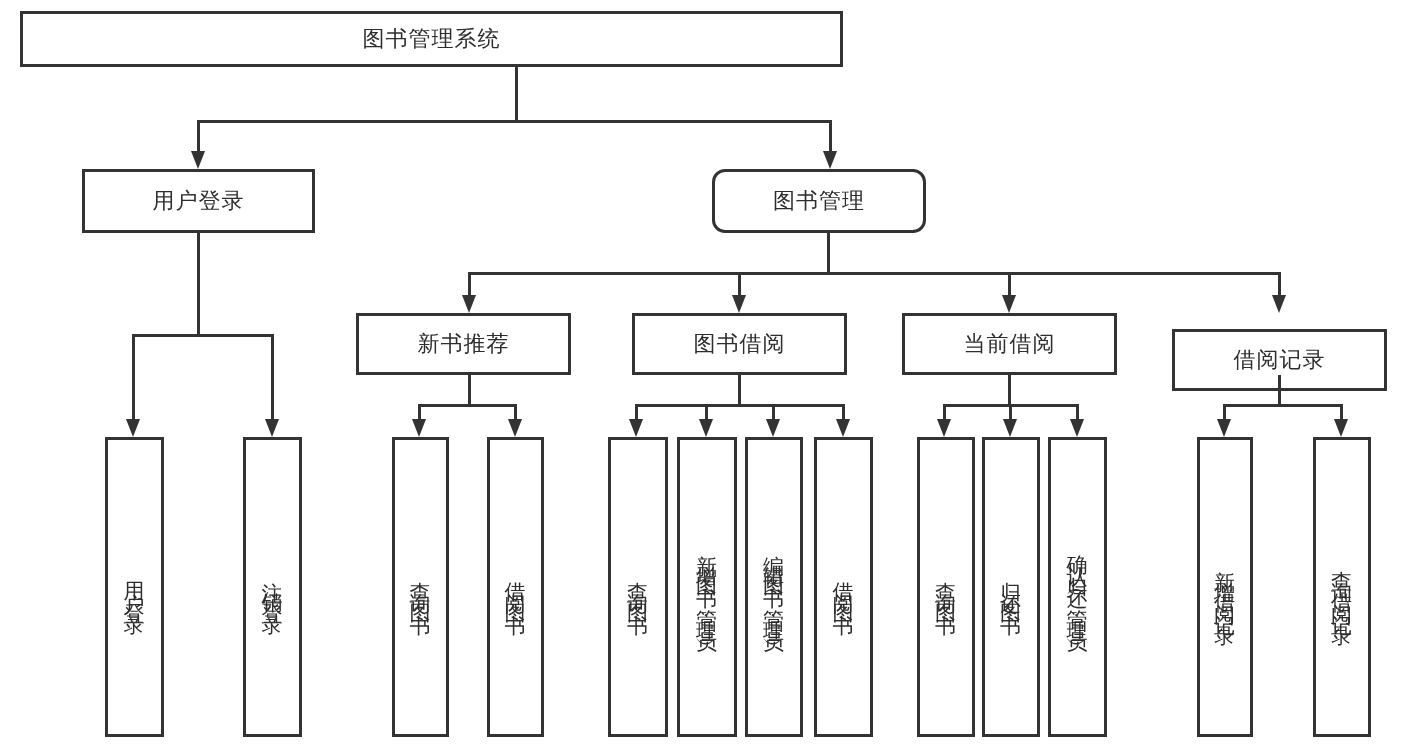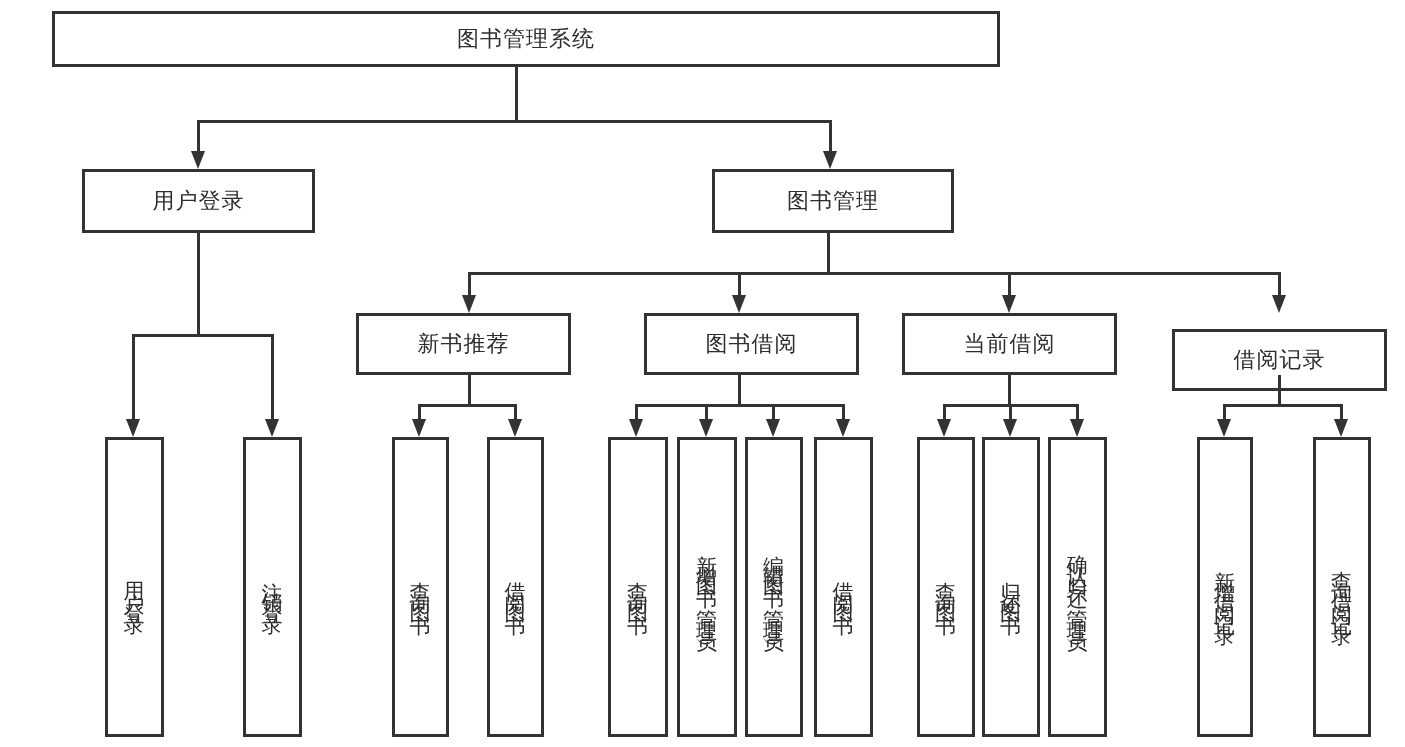--- a/index.html
+++ b/index.html
@@ -48,37 +48,37 @@
     font-size:21px;color:var(--watermark);
     letter-spacing:1px;white-space:nowrap;
     text-shadow:0 0 2px #ffffff;
   }
 </style>
 </head>
 <body>
 
 <div id="canvas">
 
-  <div class="hbox" style="left:20px;top:11px;width:948px;height:56px;margin-left:32px;">
+  <div class="hbox" style="left:20px;top:11px;width:823px;height:56px;">
     <span class="lbl">图书管理系统</span>
   </div>
 
   <div>
     <div class="vl" style="left:515px;top:67px;height:54px;"></div>
     <div class="hl" style="left:197px;top:120px;width:635px;"></div>
     <div class="vl" style="left:197px;top:120px;height:32px;"></div>
     <div class="ar" style="left:191px;top:151px;"></div>
     <div class="vl" style="left:829px;top:120px;height:32px;"></div>
     <div class="ar" style="left:823px;top:151px;"></div>
   </div>
 
   <div class="hbox" style="left:82px;top:169px;width:233px;height:64px;">
     <span class="lbl">用户登录</span>
   </div>
-  <div class="hbox" style="left:712px;top:169px;width:242px;height:64px;">
+  <div class="hbox" style="left:712px;top:169px;width:214px;height:64px;border-radius:13px;">
     <span class="lbl">图书管理</span>
   </div>
 
   <div>
     <div class="vl" style="left:197px;top:233px;height:104px;"></div>
     <div class="hl" style="left:132px;top:334px;width:142px;"></div>
     <div class="vl" style="left:132px;top:334px;height:85px;"></div>
     <div class="ar" style="left:126px;top:419px;"></div>
     <div class="vl" style="left:271px;top:334px;height:85px;"></div>
     <div class="ar" style="left:265px;top:419px;"></div>
@@ -93,21 +93,21 @@
     <div class="ar" style="left:732px;top:295px;"></div>
     <div class="vl" style="left:1008px;top:272px;height:24px;"></div>
     <div class="ar" style="left:1002px;top:295px;"></div>
     <div class="vl" style="left:1278px;top:272px;height:24px;"></div>
     <div class="ar" style="left:1272px;top:295px;"></div>
   </div>
 
   <div class="hbox" style="left:356px;top:313px;width:215px;height:62px;">
     <span class="lbl">新书推荐</span>
   </div>
-  <div class="hbox" style="left:632px;top:313px;width:215px;height:62px;margin-left:12px;">
+  <div class="hbox" style="left:632px;top:313px;width:215px;height:62px;">
     <span class="lbl">图书借阅</span>
   </div>
   <div class="hbox" style="left:902px;top:313px;width:215px;height:62px;">
     <span class="lbl">当前借阅</span>
   </div>
   <div class="hbox" style="left:1172px;top:329px;width:215px;height:62px;">
     <span class="lbl">借阅记录</span>
   </div>
 
   <div>

